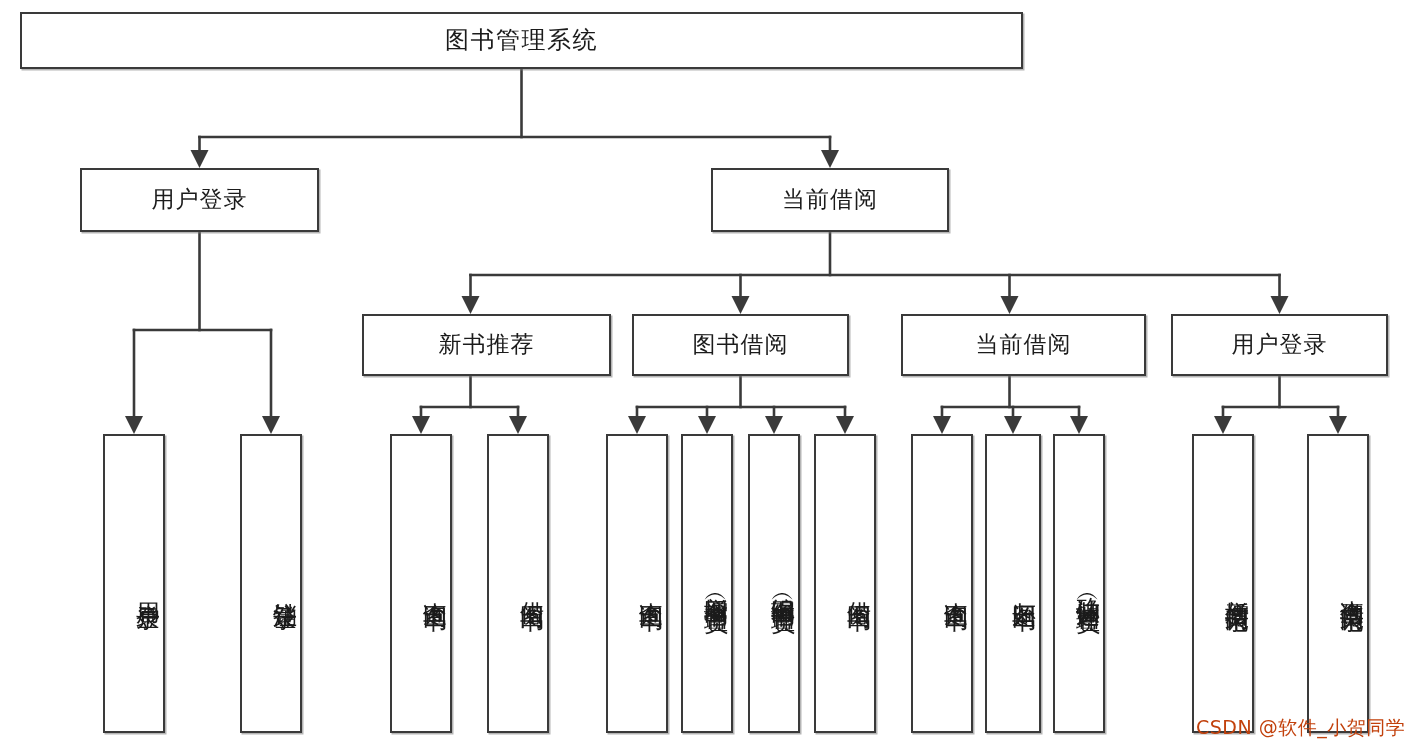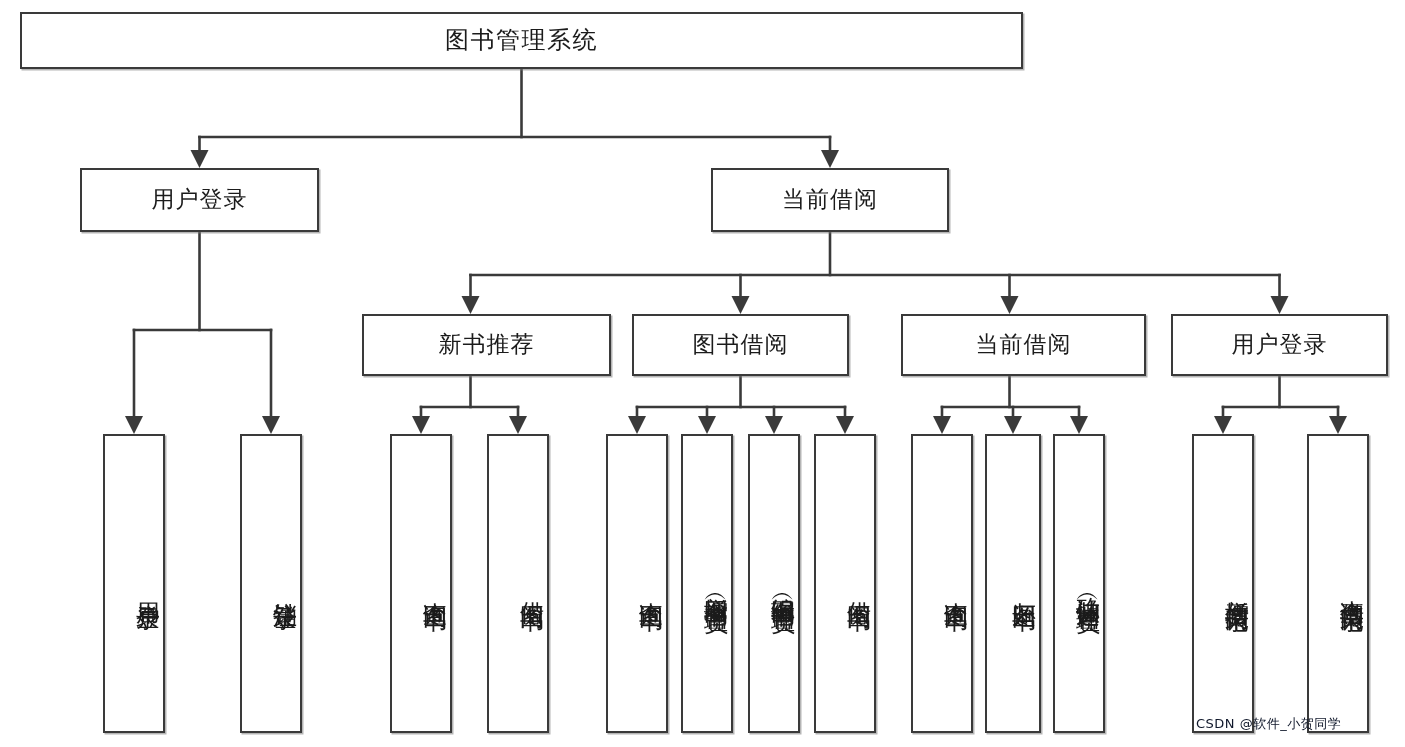--- a/index.html
+++ b/index.html
@@ -68,22 +68,22 @@
     stroke: #3a3a3a;
     stroke-width: 2.6;
     fill: none;
     stroke-linecap: square;
   }
   .ah { fill: #3a3a3a; }
   #watermark {
     position: absolute;
     left: 1196px;
     top: 715px;
-    font-size: 13px;
-    color: #0f172a;
+    font-size: 19px;
+    color: #c2410c;
     white-space: nowrap;
     letter-spacing: 0.5px;
   }
 </style>
 </head>
 <body>
 
 <div id="canvas">
   <svg class="links" id="link-layer" viewBox="0 0 1405 747" xmlns="http://www.w3.org/2000/svg">
       <path d="M521.5 69 L521.5 137" class="lk"></path>

